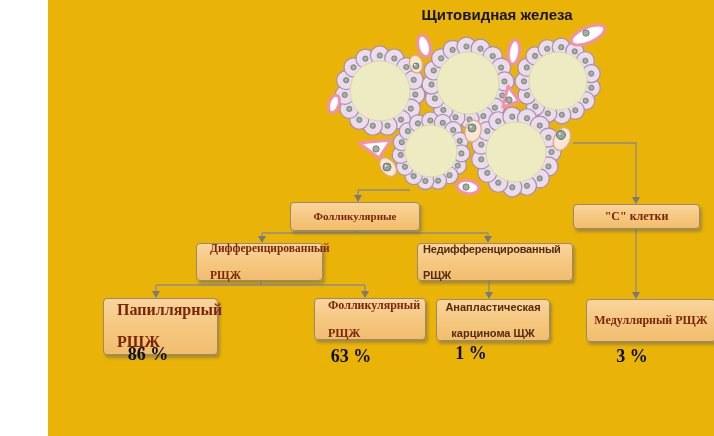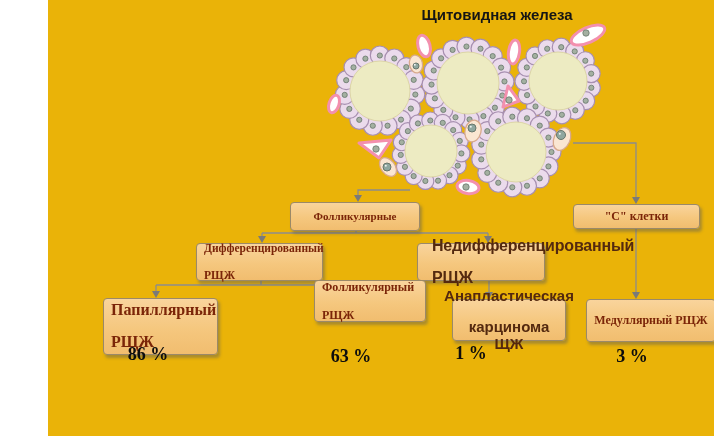--- a/index.html
+++ b/index.html
@@ -9,21 +9,21 @@
   .title{position:absolute;top:6px;left:449px;transform:translateX(-50%);
          font-family:"Liberation Sans",sans-serif;font-weight:bold;font-size:15px;
          color:#151515;white-space:nowrap;}
   .node{position:absolute;background:linear-gradient(180deg,#f9d49c 0%,#f5c77e 55%,#f1bd6f 100%);
         border:1px solid #9b8968;border-radius:4px;box-shadow:2px 3px 3px rgba(90,90,90,.45);
         box-sizing:border-box;display:flex;flex-direction:column;justify-content:center;
         line-height:1.18;gap:13px;}
   .serif{font-family:"Liberation Serif",serif;font-weight:bold;color:#7b2508;}
   .sans{font-family:"Liberation Sans",sans-serif;font-weight:bold;color:#54290f;}
   .txt-center{align-items:center;text-align:center;}
-  .txt-left{align-items:flex-start;text-align:left;padding-left:7px;}
+  .txt-left{align-items:flex-start;text-align:left;padding-left:13px;}
   .pct{position:absolute;transform:translateX(-50%);font-family:"Liberation Serif",serif;
        font-weight:bold;font-size:18px;color:#0d0d0d;white-space:nowrap;text-align:right;}
 </style>
 </head>
 <body>
 
 <div id="canvas">
 
   <svg id="diagram-svg" viewBox="0 0 714 436" xmlns="http://www.w3.org/2000/svg">
 
@@ -276,36 +276,36 @@
 
   <div class="node serif txt-center" style="left:525px;top:204px;width:127px;height:25px;font-size:12px;">
     <span>"С" клетки</span>
   </div>
 
   <div class="node serif txt-left" style="left:148px;top:243px;width:127px;height:38px;font-size:11.5px;">
     <span>Дифференцированный</span>
     <span>РЩЖ</span>
   </div>
 
-  <div class="node sans txt-left" style="left:369px;top:243px;width:128px;height:38px;font-size:16px;letter-spacing:-0.2px;padding-left:14px;">
+  <div class="node sans txt-left" style="left:369px;top:243px;width:156px;height:38px;font-size:11px;letter-spacing:-0.2px;padding-left:5px;">
     <span>Недифференцированный</span>
     <span>РЩЖ</span>
   </div>
 
   <div class="node serif txt-left" style="left:55px;top:298px;width:115px;height:57px;font-size:16px;">
     <span>Папиллярный</span>
     <span>РЩЖ</span>
   </div>
 
-  <div class="node serif txt-left" style="left:266px;top:280px;width:112px;height:42px;font-size:12px;">
+  <div class="node serif txt-left" style="left:266px;top:298px;width:112px;height:42px;font-size:12px;">
     <span>Фолликулярный</span>
     <span>РЩЖ</span>
   </div>
 
-  <div class="node sans txt-center" style="left:404px;top:299px;width:114px;height:42px;font-size:15px;">
+  <div class="node sans txt-center" style="left:388px;top:299px;width:114px;height:42px;font-size:11px;">
     <span>Анапластическая</span>
     <span>карцинома ЩЖ</span>
   </div>
 
   <div class="node serif txt-center" style="left:538px;top:299px;width:130px;height:43px;font-size:12px;justify-content:center;">
     <span>Медуллярный РЩЖ</span>
   </div>
 
   <div class="pct" style="left:100px;top:344px;">86 %</div>
   <div class="pct" style="left:303px;top:346px;">63 %</div>

